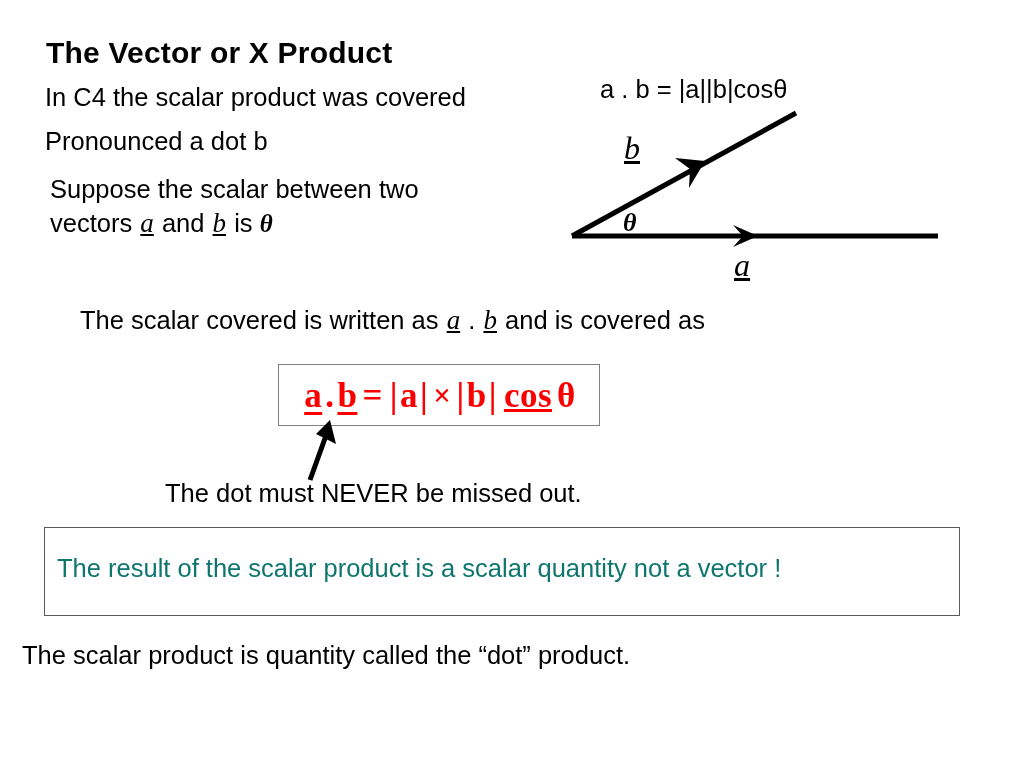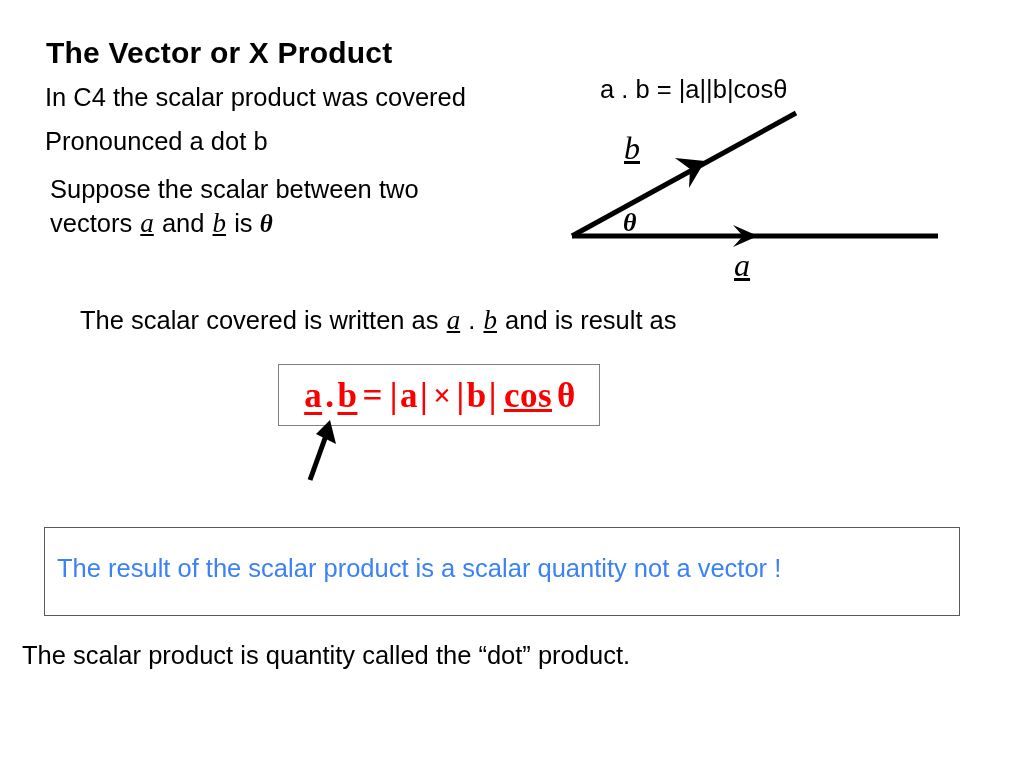--- a/index.html
+++ b/index.html
@@ -135,21 +135,21 @@
     left: 44px; top: 527px;
     width: 916px; height: 89px;
     border: 1.5px solid #5a5a5a;
     background: #ffffff;
     box-sizing: border-box;
   }
   #blue-text {
     position: absolute;
     left: 12px; top: 26px;
     font-size: 25.5px;
-    color: #3b82f6;
+    color: #0f766e;
     white-space: nowrap;
     text-align: right;
   }
 </style>
 </head>
 <body>
 
 <div class="slide">
 
   <div class="abs" id="title">The Vector   or   X Product</div>
@@ -186,21 +186,21 @@
 
   <div class="abs" id="label-a">a</div>
 
   <div class="abs" id="label-theta-diagram">θ</div>
 
   <div class="abs body-text" id="line-written">
     <span>The scalar covered is written as</span>
     <span class="vec">a</span>
     <span>.</span>
     <span class="vec">b</span>
-    <span>and is result as</span>
+    <span>and is covered as</span>
   </div>
 
   <div class="abs" id="red-box">
     <div id="red-formula">
       <span class="u">a</span>
       <span style="padding:0 3px;">.</span>
       <span class="u">b</span>
       <span style="padding:0 5px;">=</span>
       <span class="bar">|</span>
       <span>a</span>
@@ -212,20 +212,21 @@
       <span style="padding-left:5px;text-decoration:underline;">cos</span>
       <span style="padding-left:5px;">θ</span>
     </div>
   </div>
 
   <svg class="abs" id="pointer-arrow" viewBox="0 0 70 70">
     <line x1="24" y1="66" x2="42" y2="16" stroke="#000000" stroke-width="5"></line>
     <path d="M 44 6 L 50 30 L 30 20 Z" fill="#000000"></path>
   </svg>
 
+  <div class="abs body-text" id="line-dotnever">The dot must NEVER be missed out.</div>
 
   <div class="abs" id="blue-box">
     <div id="blue-text">The result of the scalar product is a scalar quantity not a vector !</div>
   </div>
 
   <div class="abs body-text" id="line-sometimes">The scalar product is quantity called the “dot” product.</div>
 
 </div>
 
 </body></html>

